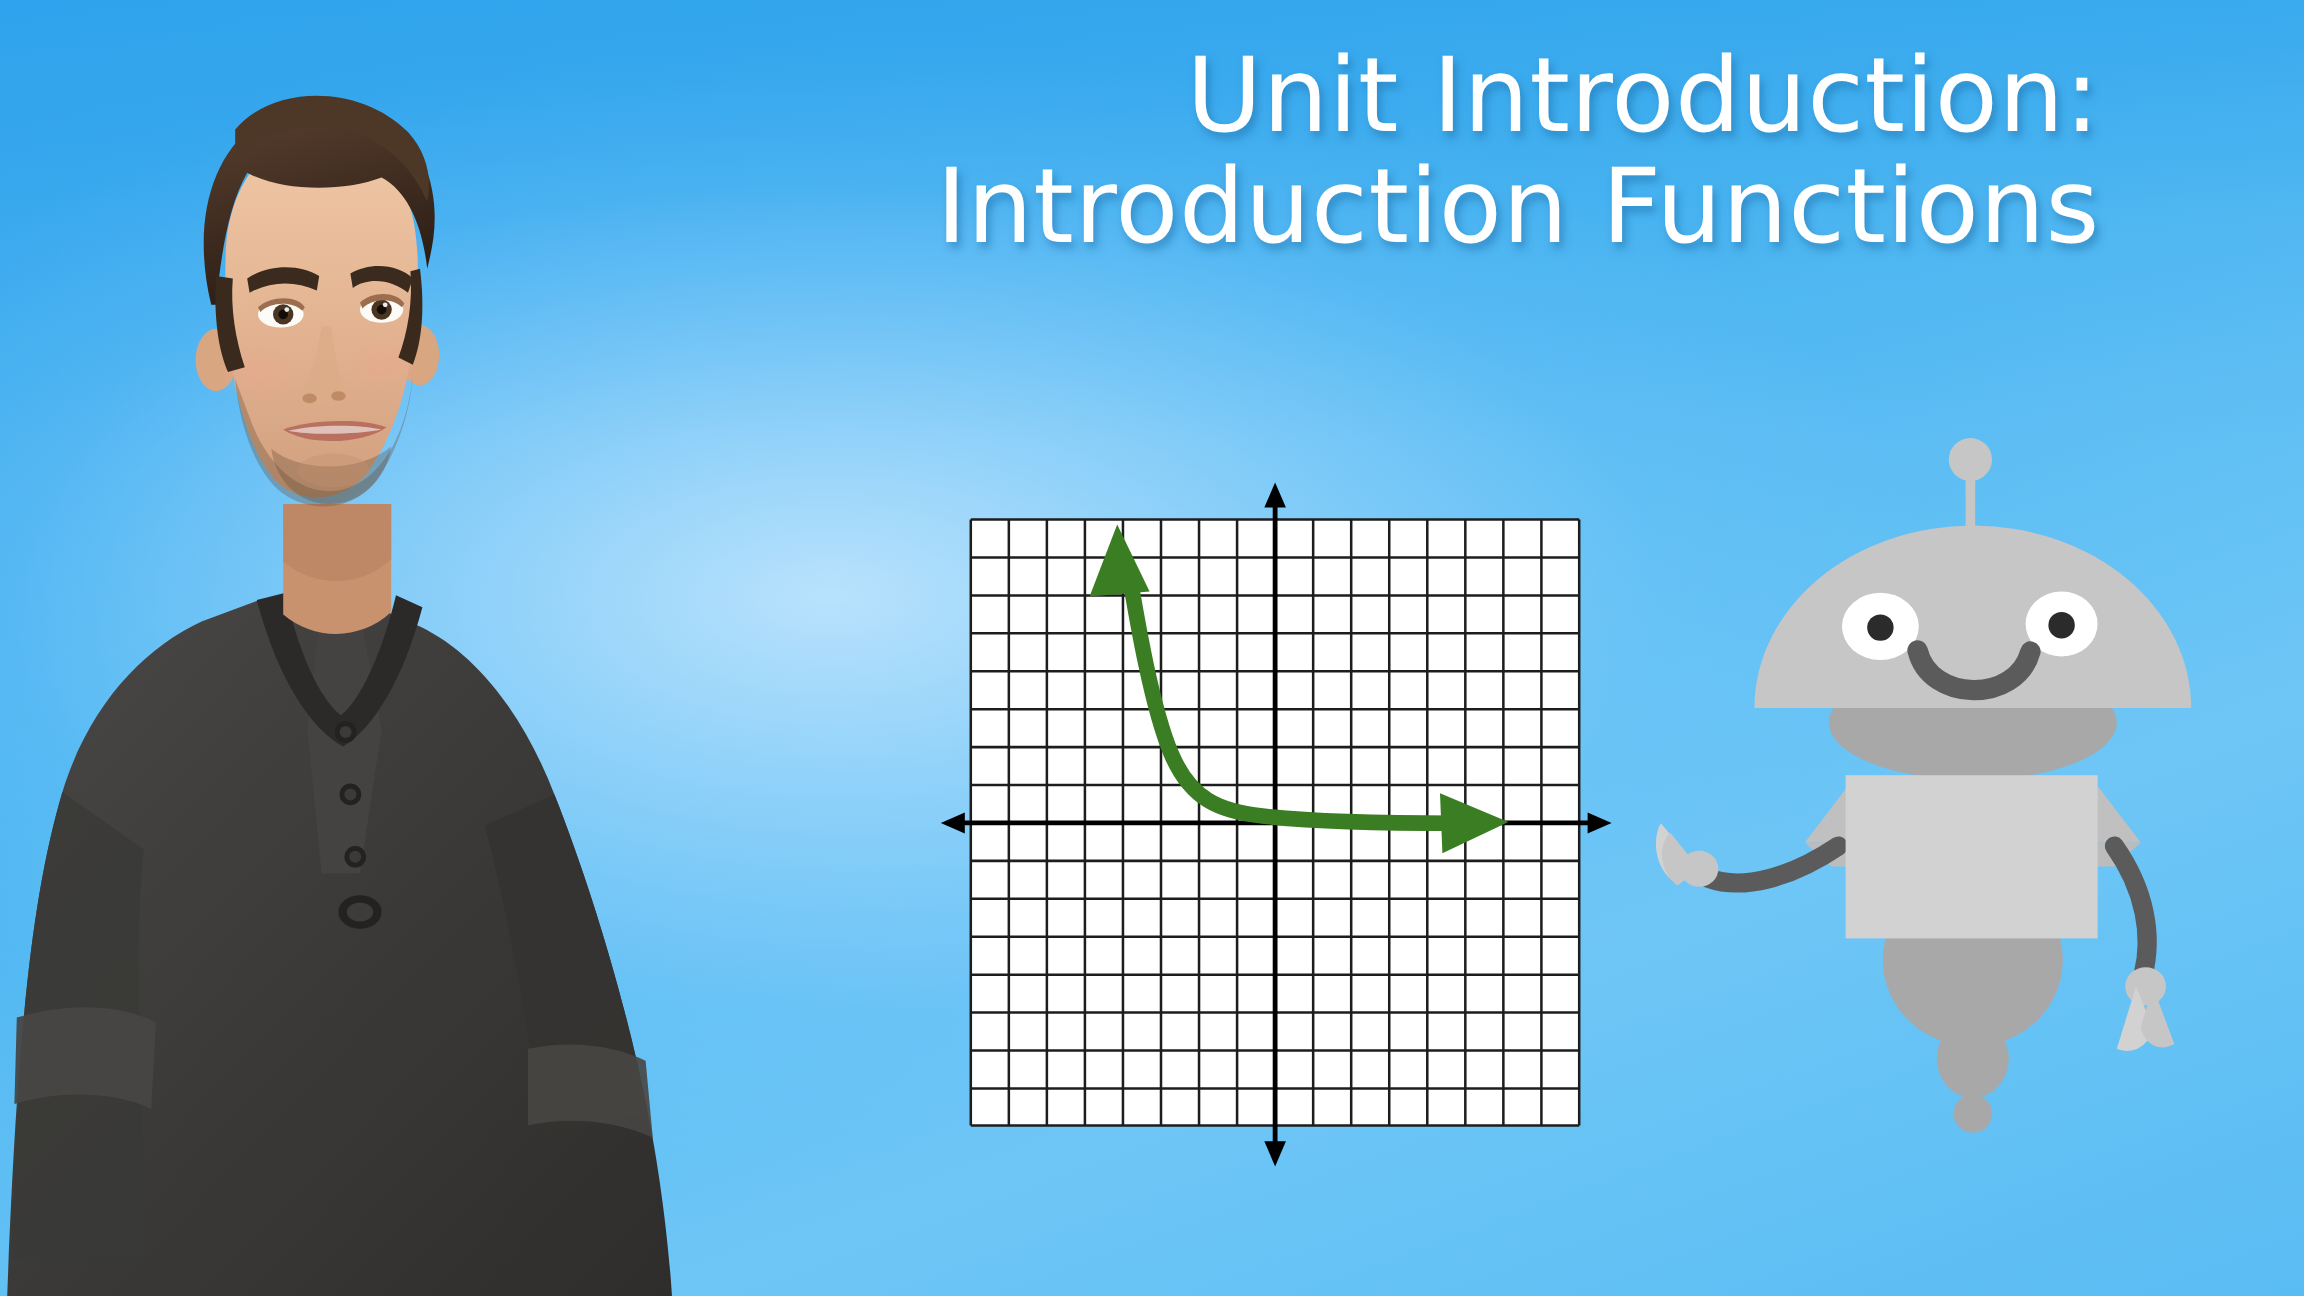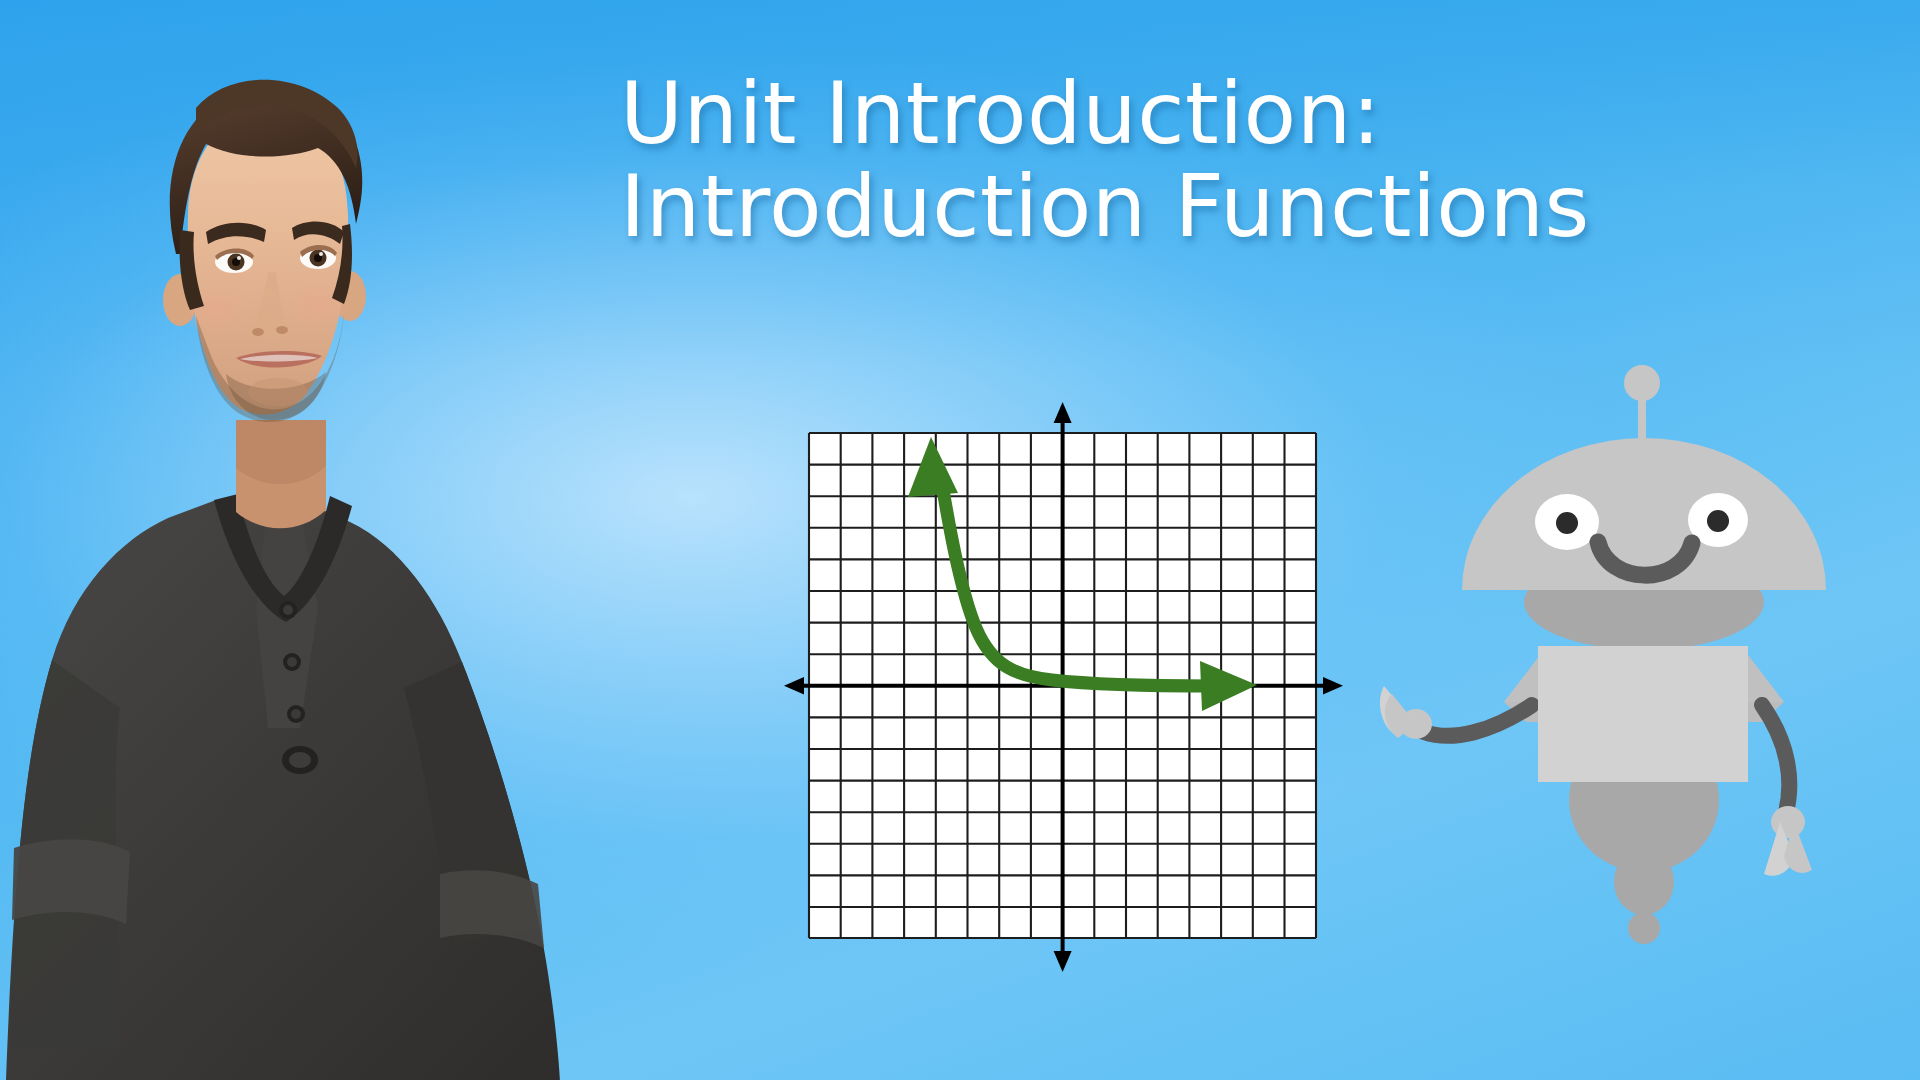--- a/index.html
+++ b/index.html
@@ -34,30 +34,29 @@
     inset: 0;
     background: linear-gradient(to bottom, rgba(40,160,235,0.55) 0%, rgba(40,160,235,0.12) 18%, rgba(40,160,235,0) 34%);
   }
 
   
   #title-block {
     position: absolute;
     left: 620px;
     top: 34px;
     width: 1130px;
-    text-align: left;
+    text-align: right;
     color: #ffffff;
     font-family: "DejaVu Sans", sans-serif;
     font-weight: 400;
     font-size: 86px;
     line-height: 1.08;
     letter-spacing: 0.5px;
     text-shadow: 3px 5px 7px rgba(30,110,165,0.55);
     pointer-events: none;
-    margin-top: 33px;
   }
   #title-block .tline { display: block; white-space: nowrap; }
   #title-line-1 { font-size: 86px; }
   #title-line-2 { font-size: 86px; }
 
   
   #presenter {
     position: absolute;
     left: 0px;
     top: 48px;

